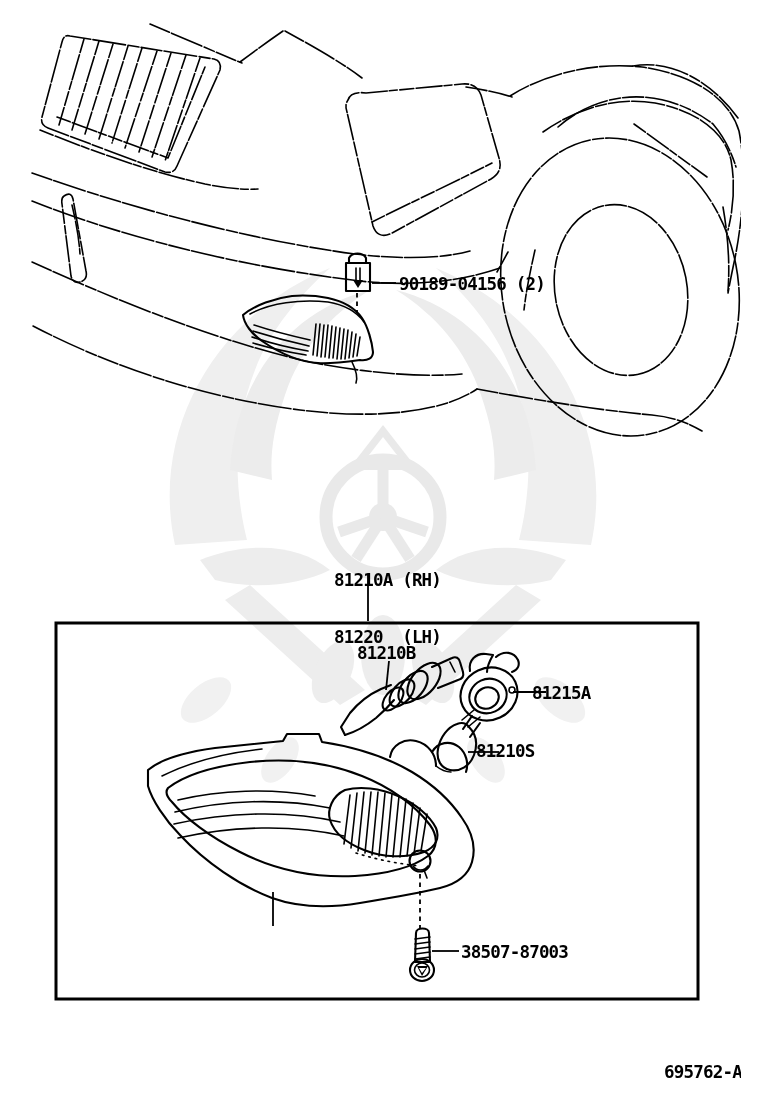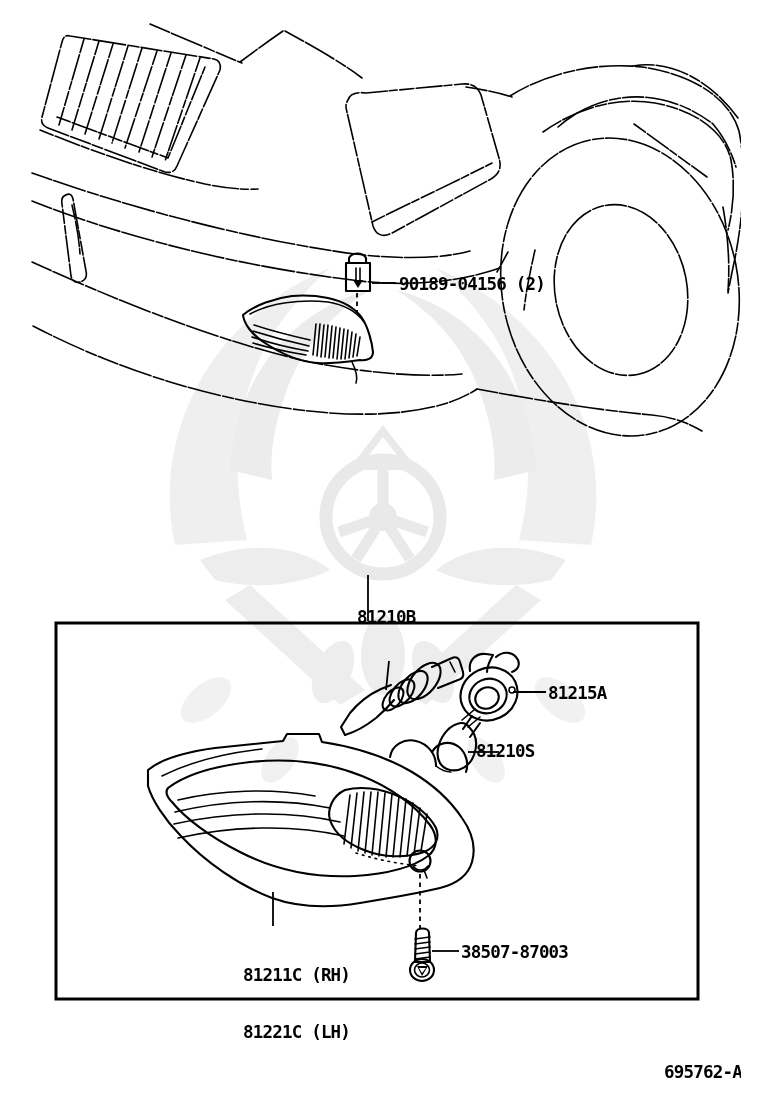--- a/index.html
+++ b/index.html
@@ -215,28 +215,28 @@
       <path class="leader" d="M 389,661 L 386,690"></path>
       <path class="leader" d="M 513,692 L 546,692"></path>
       <path class="leader" d="M 468,752 L 499,752"></path>
       <path class="leader" d="M 273,892 L 273,926"></path>
       <path class="leader" d="M 432,951 L 459,951"></path>
     </g>
   </svg>
 
   <div class="part-label" style="left:399px;top:275px">90189-04156 (2)</div>
 
-
-  <div class="part-label" style="left:357px;top:608px">81210B</div>
-
-  <div class="part-label" style="left:548px;top:684px">81215A</div>
+  <div class="part-label" style="left:334px;top:533px">
+    <div>81210A (RH)</div>
+    <div>81220  (LH)</div>
+  </div>
+
+  <div class="part-label" style="left:357px;top:644px">81210B</div>
+
+  <div class="part-label" style="left:532px;top:684px">81215A</div>
 
   <div class="part-label" style="left:476px;top:742px">81210S</div>
 
-  <div class="part-label" style="left:243px;top:928px">
-    <div>81211C (RH)</div>
-    <div>81221C (LH)</div>
-  </div>
 
   <div class="part-label" style="left:461px;top:943px">38507-87003</div>
 
   <div class="part-label" style="left:664px;top:1063px">695762-A</div>
 </div>
 
 </body></html>

